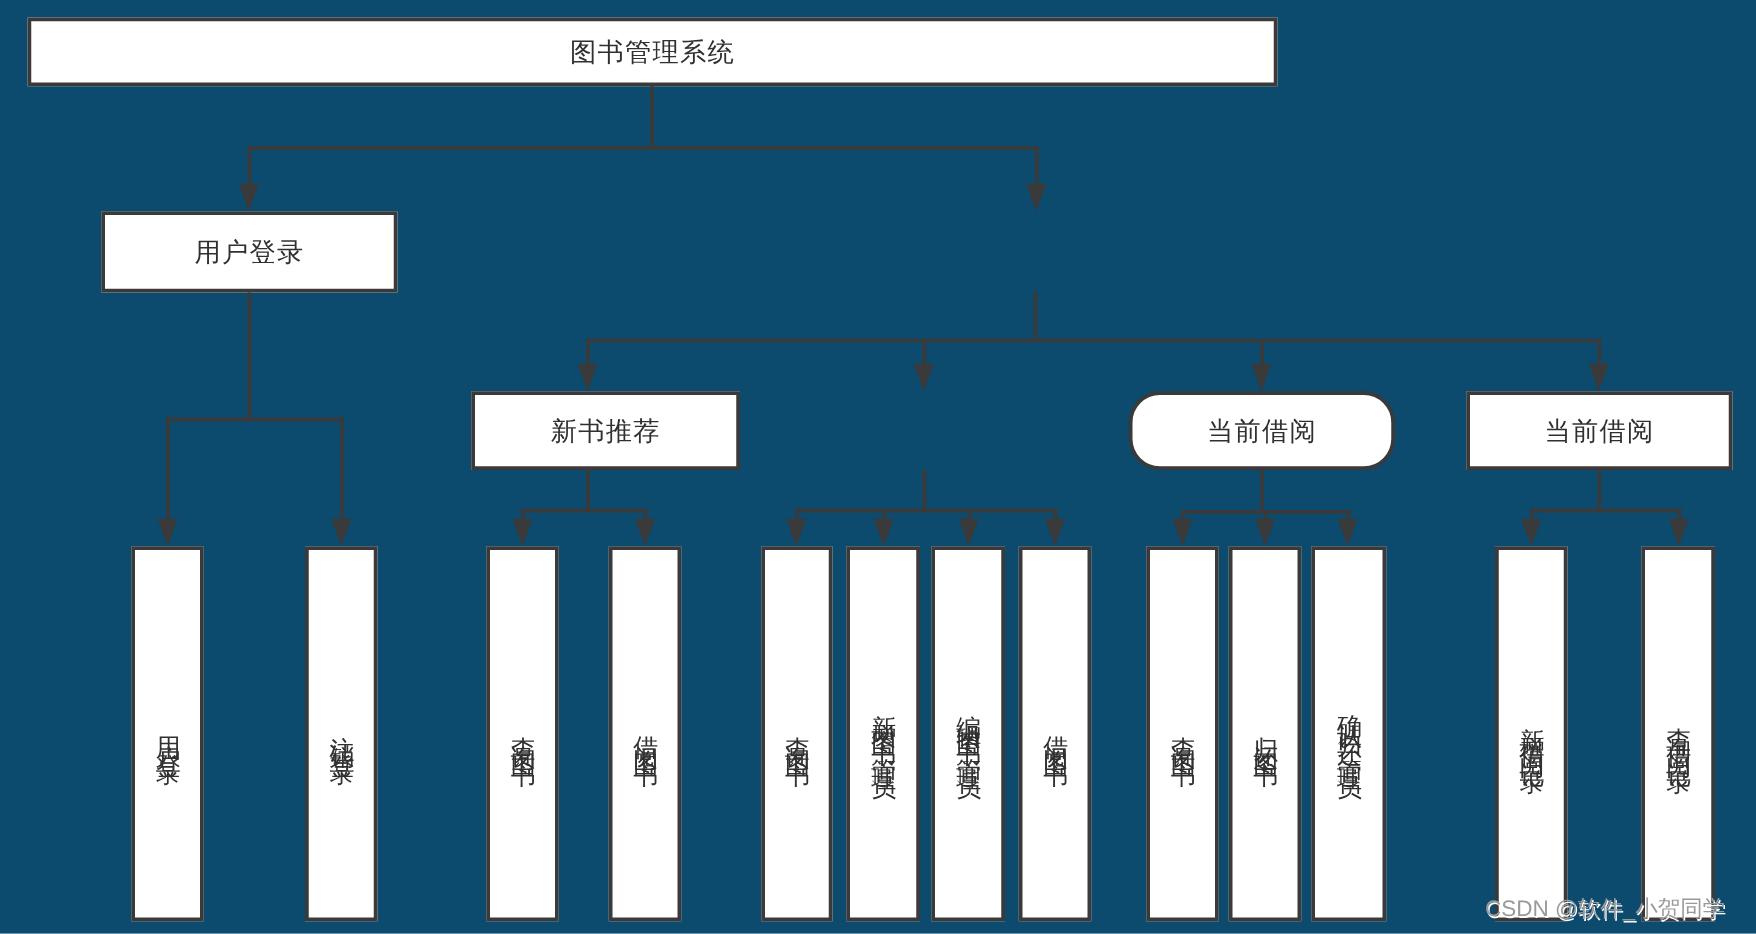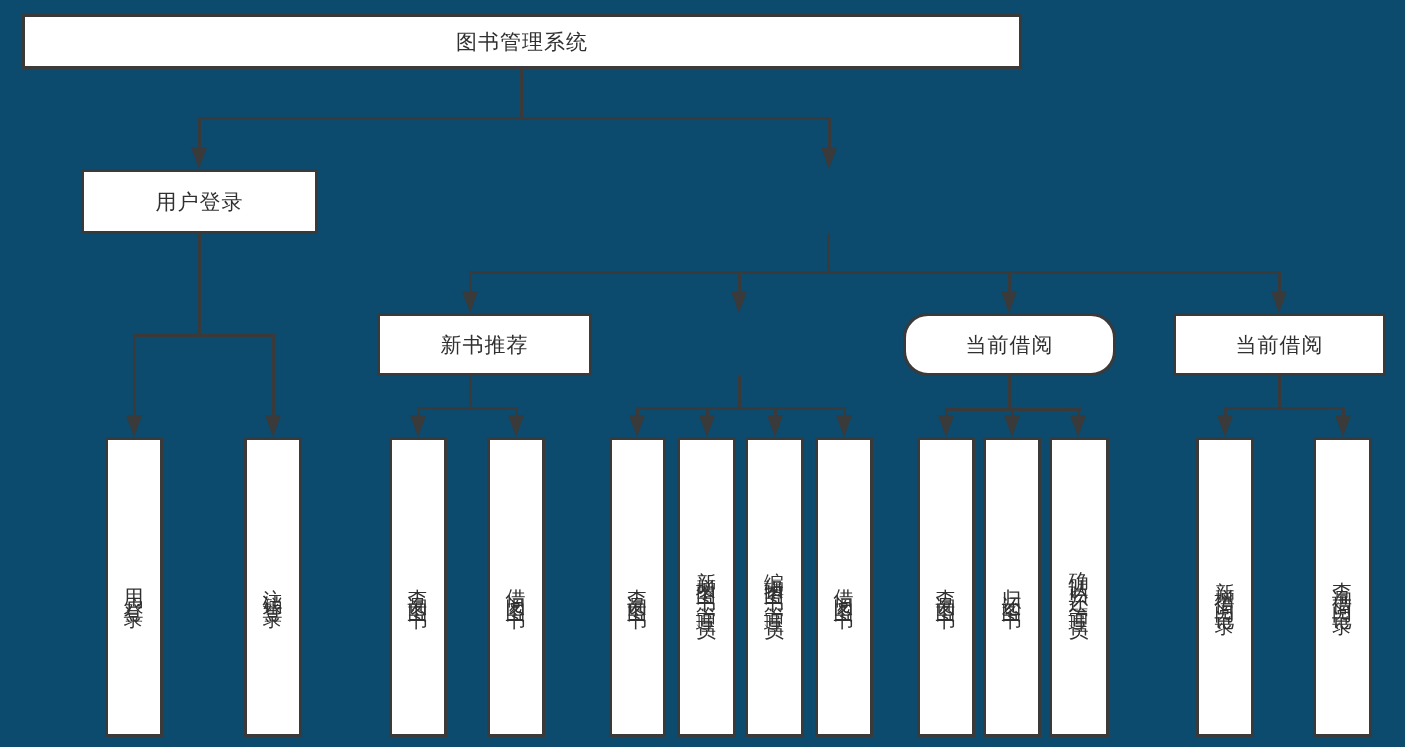--- a/index.html
+++ b/index.html
@@ -149,14 +149,15 @@
   <div class="vl" style="left:1077px; top:408px; height:9px;"></div>
   <div class="arrow" style="left:1070px; top:415px;"></div>
 
   <div class="vl" style="left:1278px; top:376px; height:34px;"></div>
   <div class="hl" style="left:1224px; top:407px; width:121px;"></div>
   <div class="vl" style="left:1224px; top:407px; height:10px;"></div>
   <div class="arrow" style="left:1217px; top:415px;"></div>
   <div class="vl" style="left:1342px; top:407px; height:10px;"></div>
   <div class="arrow" style="left:1335px; top:415px;"></div>
 
+  <div class="watermark">CSDN @软件_小贺同学</div>
 
 </div>
 
 </body></html>

